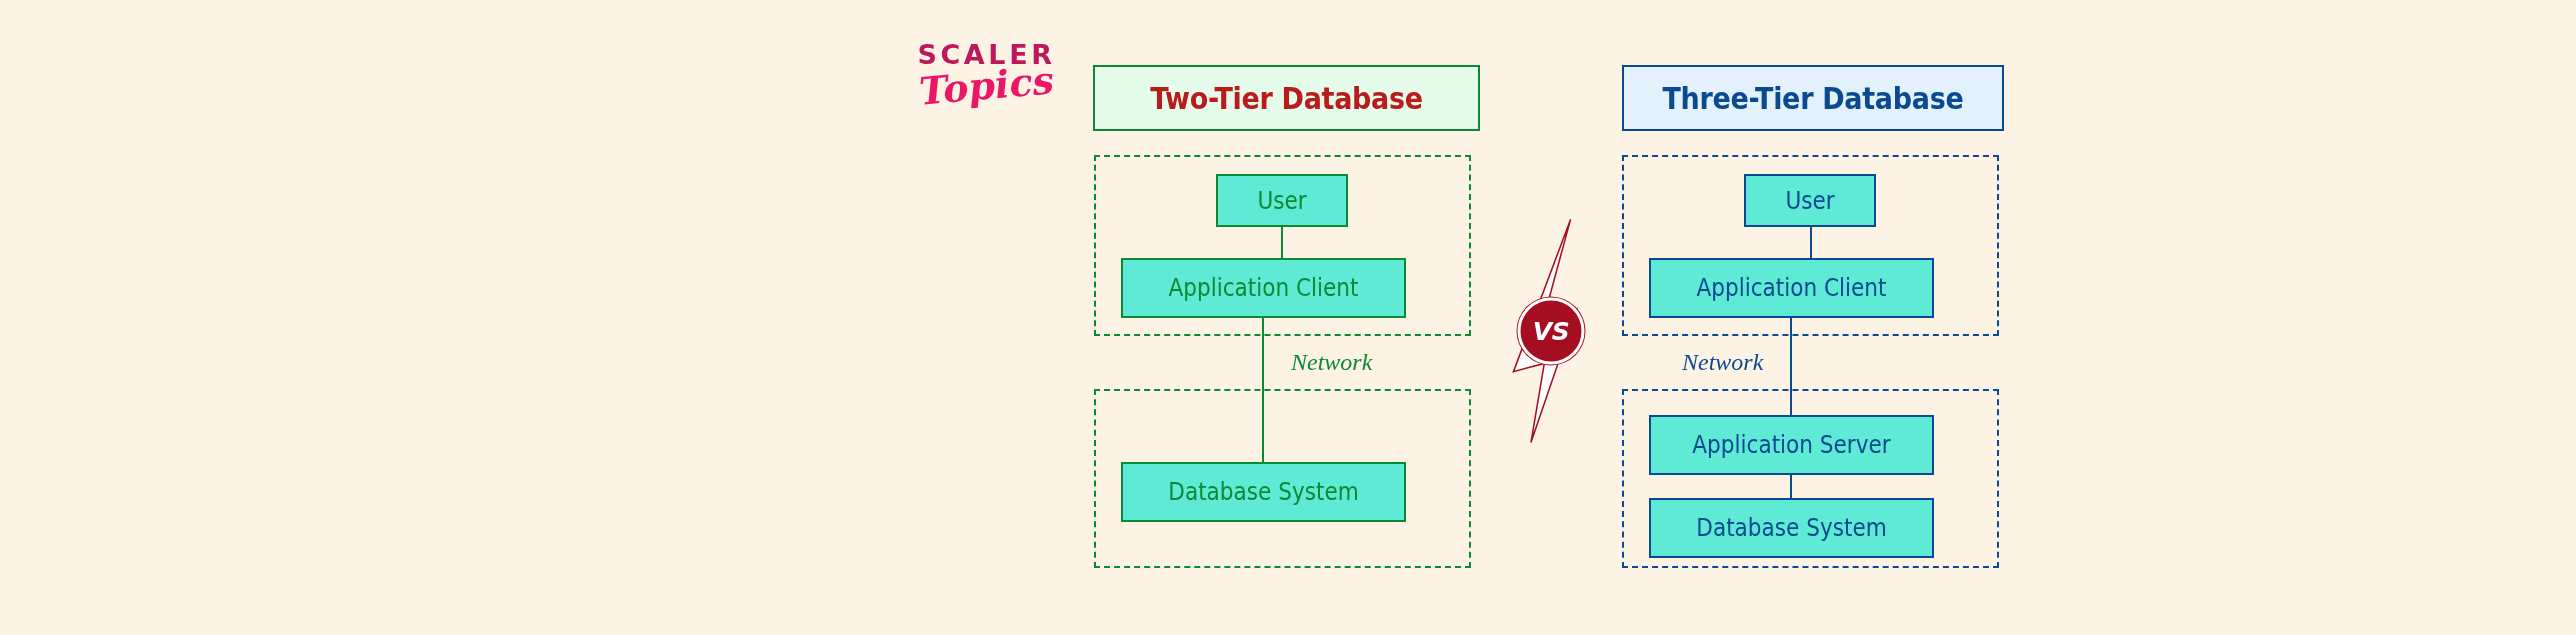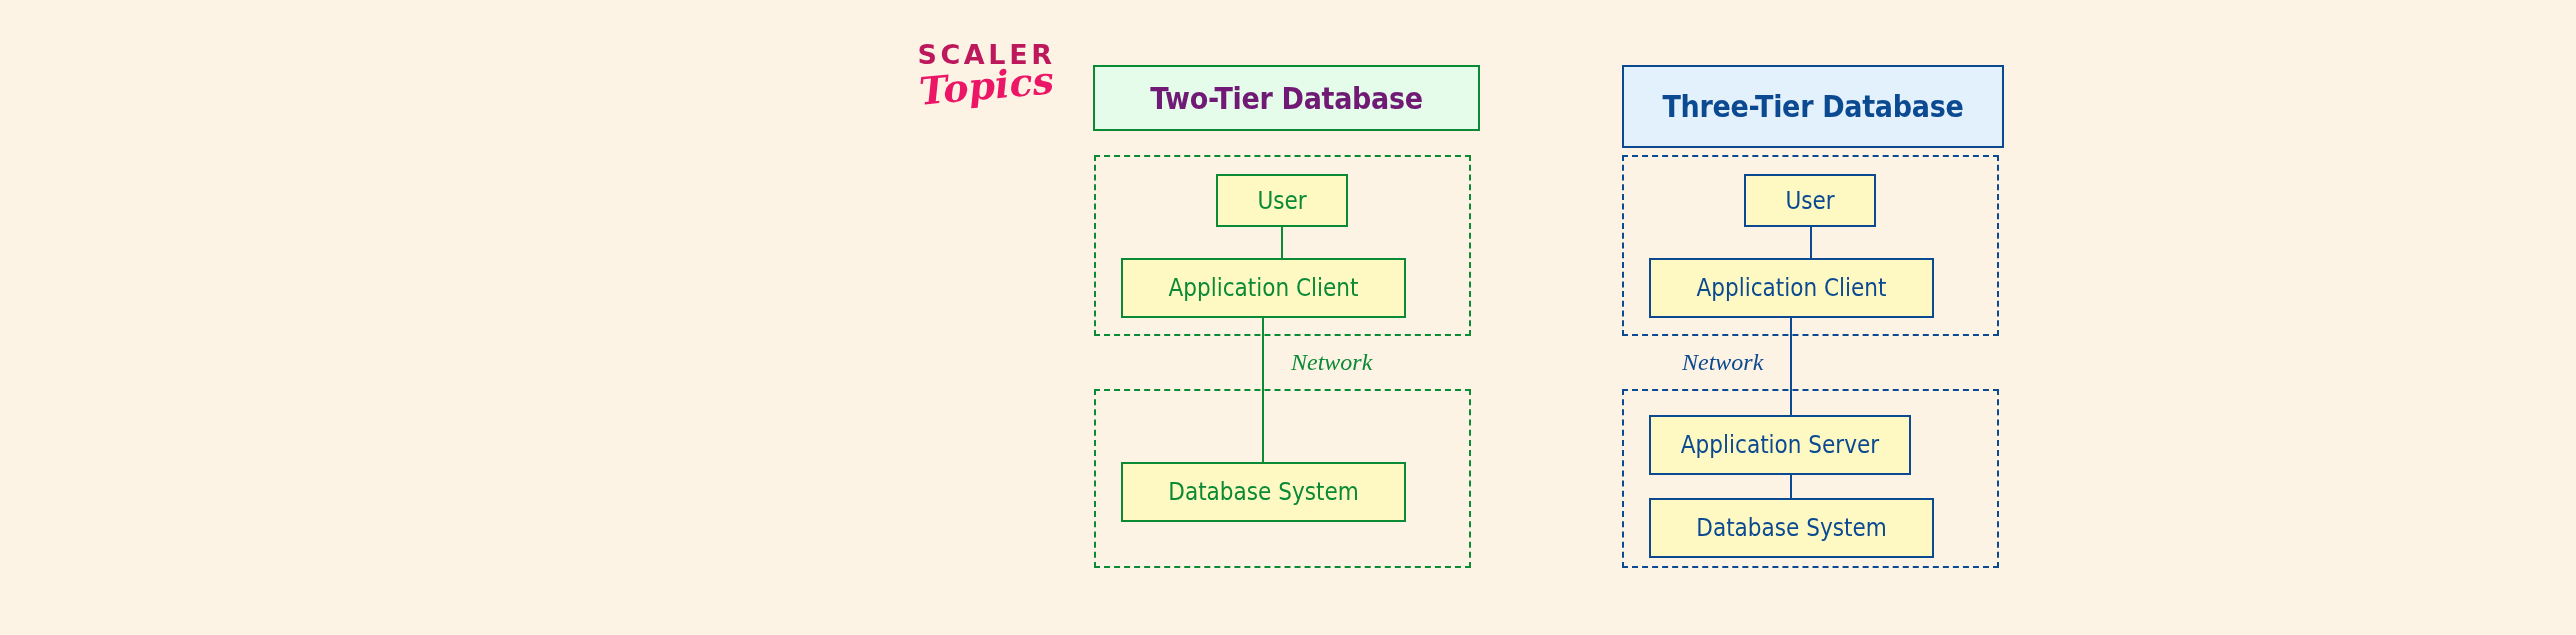--- a/index.html
+++ b/index.html
@@ -28,69 +28,69 @@
   
   .title-box{
     position:absolute;
     display:flex;align-items:center;justify-content:center;
     box-sizing:border-box;
   }
   .title-box .title-text{
     font-family:"DejaVu Sans Condensed","DejaVu Sans","Liberation Sans",sans-serif;
     font-weight:bold;font-size:30px;letter-spacing:-0.3px;white-space:nowrap;
   }
-  .green .title-text{color:#701a75;}
+  .green .title-text{color:#b91c1c;}
   .blue  .title-text{color:#0b4a91;}
 
   .title-green{
     left:1093px;top:65px;width:387px;height:66px;
     background:#e4fce9;border:2.6px solid #0b8a36;
   }
   .title-blue{
-    left:1622px;top:65px;width:382px;height:83px;
+    left:1622px;top:65px;width:382px;height:66px;
     background:#e3f1fc;border:2.6px solid #0b4a91;
   }
 
   
   .tier{
     position:absolute;box-sizing:border-box;background:transparent;
   }
   .tier.green{border:2.6px dashed #0b8a36;}
   .tier.blue {border:2.6px dashed #0b4a91;}
 
   
   .tier-l-top{left:1094px;top:155px;width:377px;height:181px;}
   .tier-l-bot{left:1094px;top:389px;width:377px;height:179px;}
   
   .tier-r-top{left:1622px;top:155px;width:377px;height:181px;}
   .tier-r-bot{left:1622px;top:389px;width:377px;height:179px;}
 
   
   .node{
-    position:absolute;box-sizing:border-box;background:#fef9c3;
+    position:absolute;box-sizing:border-box;background:#5eead4;
     display:flex;align-items:center;justify-content:center;
     z-index:4;
   }
   .node.green{border:2.6px solid #0b8a36;}
   .node.blue {border:2.6px solid #0b4a91;}
   .node .node-text{
     font-family:"DejaVu Sans Condensed","DejaVu Sans","Liberation Sans",sans-serif;
     font-size:24px;white-space:nowrap;line-height:1;
   }
   .node.green .node-text{color:#0b8a36;}
   .node.blue  .node-text{color:#0b4a91;}
 
   
   .n-l-user  {left:1216px;top:174px;width:132px;height:53px;}
   .n-l-client{left:1121px;top:258px;width:285px;height:60px;}
   .n-l-db    {left:1121px;top:462px;width:285px;height:60px;}
   
   .n-r-user  {left:1744px;top:174px;width:132px;height:53px;}
   .n-r-client{left:1649px;top:258px;width:285px;height:60px;}
-  .n-r-appsrv{left:1649px;top:415px;width:262px;height:60px;}
+  .n-r-appsrv{left:1649px;top:415px;width:285px;height:60px;}
   .n-r-db    {left:1649px;top:498px;width:285px;height:60px;}
 
   
   .conn{position:absolute;width:2.1px;z-index:2;}
   .conn.green{background:#0b8a36;}
   .conn.blue {background:#0b4a91;}
   .c-l-1{left:1281px;top:226px;height:34px;}   
   .c-l-2{left:1262px;top:315px;height:149px;}  
   .c-r-1{left:1810px;top:226px;height:34px;}   
   .c-r-2{left:1790px;top:315px;height:102px;}  
@@ -146,20 +146,28 @@
   </div>
   <div class="node green n-l-client">
     <span class="node-text">Application Client</span>
   </div>
   <div class="node green n-l-db">
     <span class="node-text">Database System</span>
   </div>
 
   <div class="net-label net-l">Network</div>
 
+  <div class="vs-wrap">
+    <svg class="vs-bolt" viewBox="0 0 210 450">
+      <polygon points="143,8 92,196 155,182 66,442 92,288 32,304" fill="#ffffff" stroke="#a50d20" stroke-width="3"></polygon>
+    </svg>
+    <div class="vs-circle">
+      <span class="vs-text">VS</span>
+    </div>
+  </div>
 
   <div class="title-box title-blue blue">
     <span class="title-text">Three-Tier Database</span>
   </div>
 
   <div class="tier blue tier-r-top"></div>
   <div class="tier blue tier-r-bot"></div>
 
   <div class="conn blue c-r-1"></div>
   <div class="conn blue c-r-2"></div>

